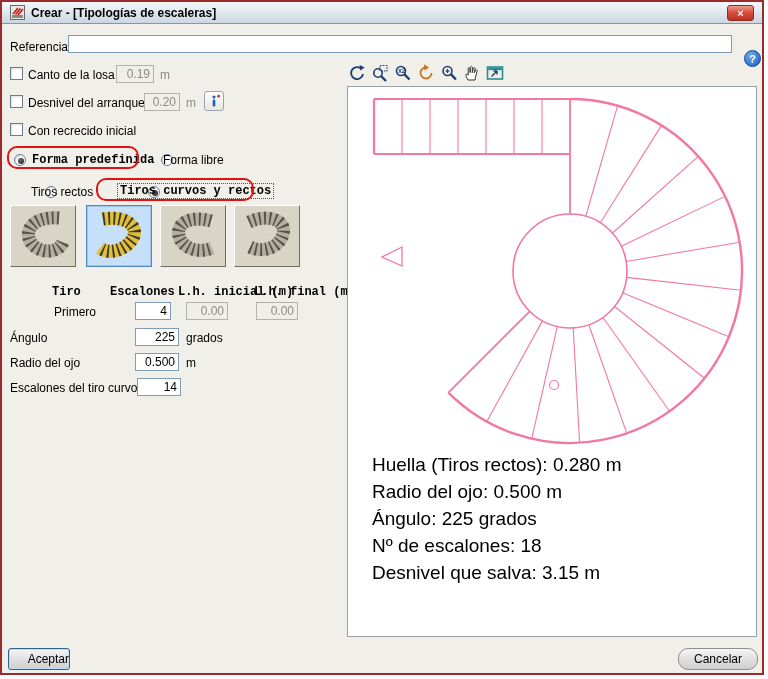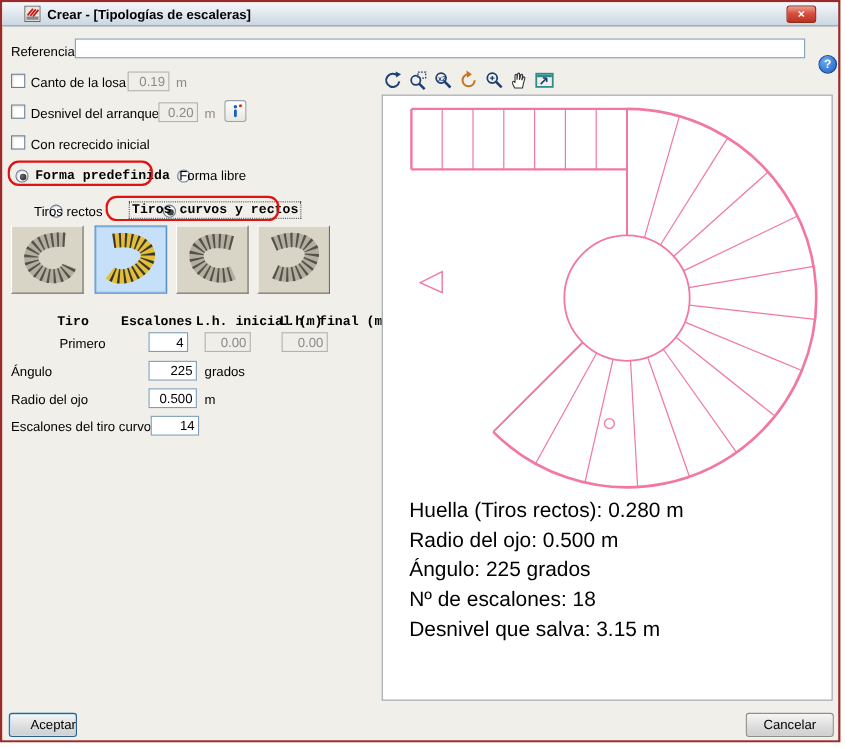--- a/index.html
+++ b/index.html
@@ -7,21 +7,21 @@
   .window {
     position:relative; width:764px; height:675px;
     border:2px solid #9b2b2b; background:#f0efe9; overflow:hidden;
     font-size:12px; color:#000;
   }
   
   .titlebar {
     position:absolute; left:0; top:0; right:0; height:22px;
     background:linear-gradient(#f5f8fb,#cbd7e2);
     border-bottom:1px solid #8796a6;
-    display:flex; align-items:center; padding:0 20px; gap:6px;
+    display:flex; align-items:center; padding:0 8px; gap:6px;
   }
   .title-text { font-weight:bold; flex:1; font-size:12px; }
   .close-btn {
     width:27px; height:16px; border:1px solid #8e2a1e; border-radius:3px;
     background:linear-gradient(#f4a austen 0%,#d94f3f 100%);
     background:linear-gradient(#f09c8d,#d94f3f 45%,#b83323);
     color:#fff; font-weight:bold; font-size:11px; line-height:14px; text-align:center;
     cursor:default;
   }
   
@@ -296,15 +296,15 @@
       <div>Huella (Tiros rectos): 0.280 m</div>
       <div>Radio del ojo: 0.500 m</div>
       <div>Ángulo: 225 grados</div>
       <div>Nº de escalones: 18</div>
       <div>Desnivel que salva: 3.15 m</div>
     </div>
   </div>
 
   
   <div class="btn default" style="left:6px; width:62px;">Aceptar</div>
-  <div class="btn" style="left:676px; width:80px;">Cancelar</div>
+  <div class="btn" style="left:676px; width:80px;border-radius:10px;">Cancelar</div>
 
 </div>
 
 </body></html>

